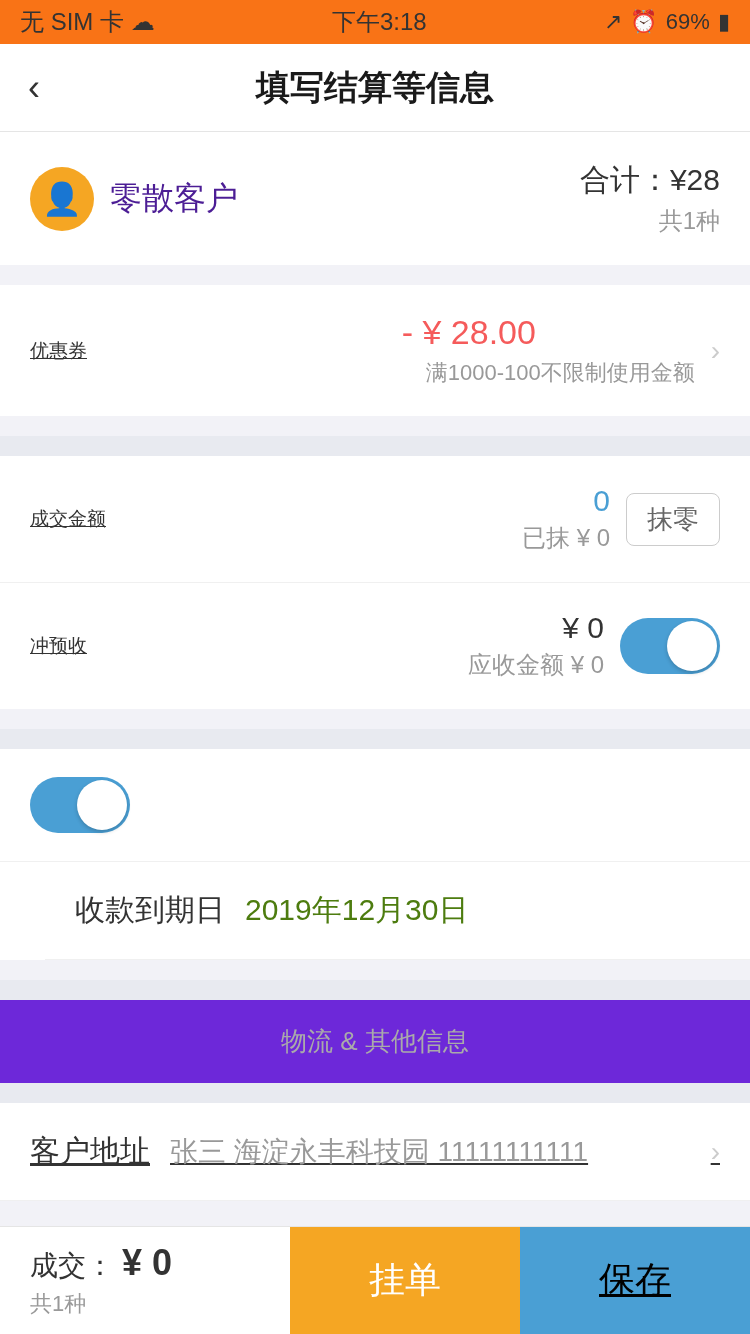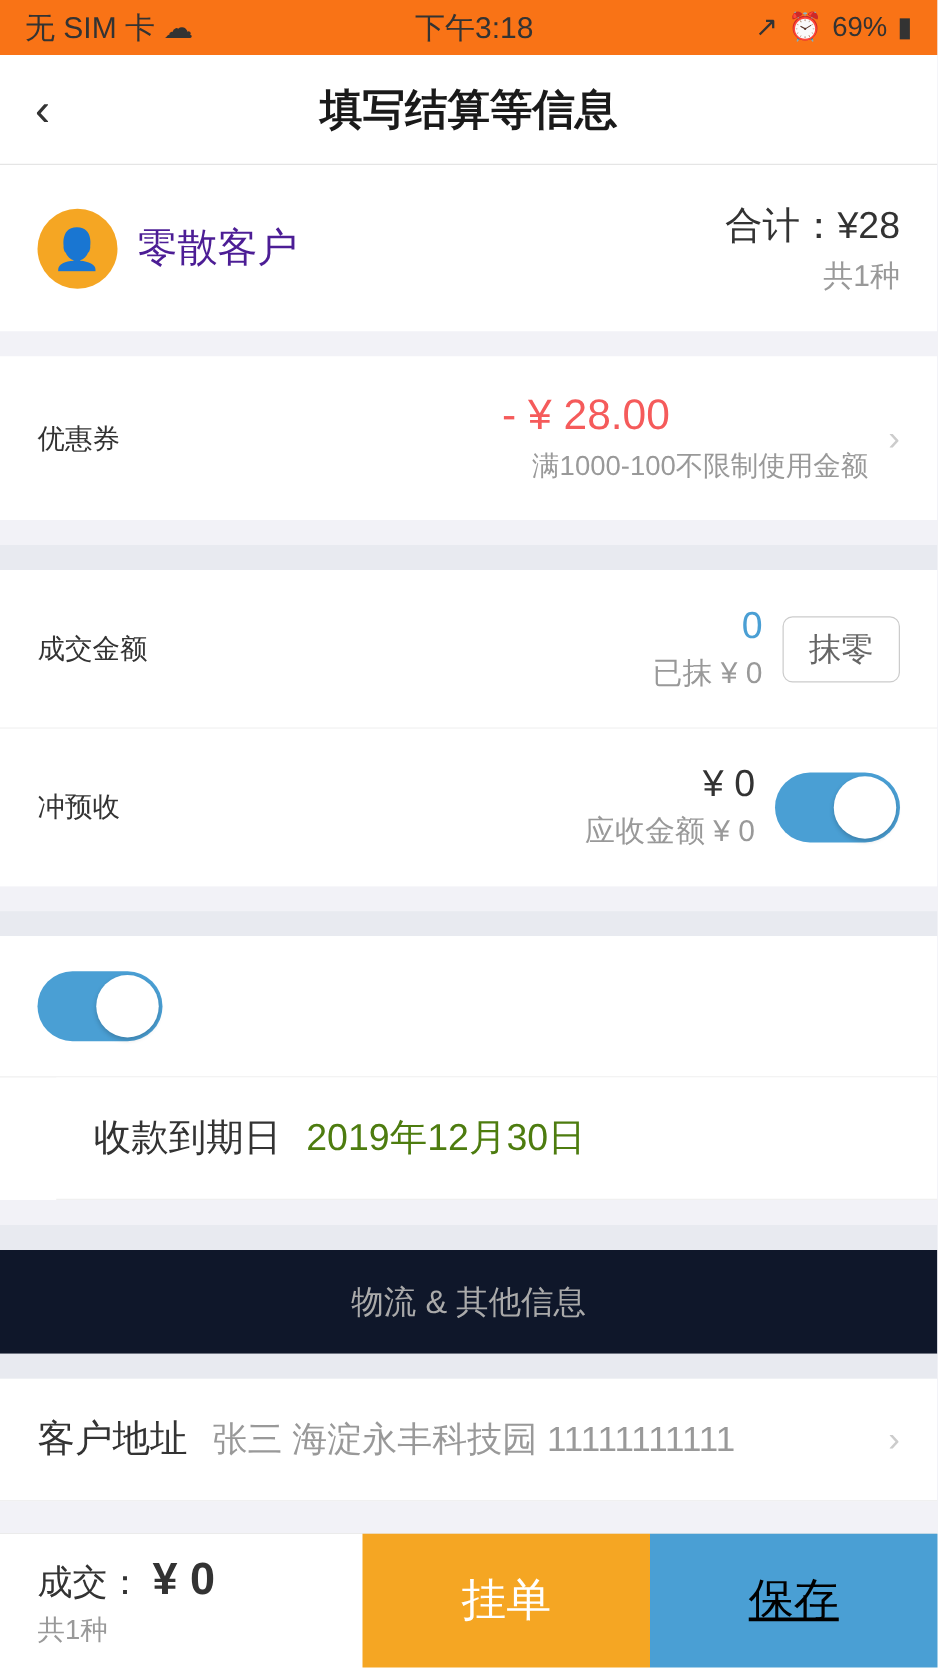--- a/index.html
+++ b/index.html
@@ -110,22 +110,23 @@
     .row-item {
       background: #fff;
       padding: 28px 30px;
       display: flex;
       align-items: center;
       justify-content: space-between;
       border-bottom: 1px solid #f0f0f0;
     }
     .row-item:last-child { border-bottom: none; }
     .row-label {
-      font-size: 22px;
-      color: #333;
+      font-size: 19px;
+      color: #333;
+      text-decoration: underline;
     }
     .row-right {
       display: flex;
       align-items: center;
       gap: 16px;
     }
     .row-value {
       font-size: 30px;
       color: #333;
       text-align: right;
@@ -191,21 +192,21 @@
     }
 
     
     .divider-section {
       background: #e8eaf0;
       height: 20px;
     }
 
     
     .section-label {
-      background: #0f172a;
+      background: #6d28d9;
       padding: 24px 30px;
       text-align: center;
       color: #aaa;
       font-size: 26px;
     }
 
     
     .due-date-row {
       background: #fff;
       padding: 28px 30px;
@@ -225,20 +226,21 @@
     }
 
     
     .address-row {
       background: #fff;
       padding: 28px 30px;
       display: flex;
       align-items: center;
       justify-content: space-between;
       border-bottom: 1px solid #f0f0f0;
+      text-decoration: underline;
     }
     .address-label {
       font-size: 30px;
       color: #333;
       flex-shrink: 0;
       margin-right: 20px;
     }
     .address-value {
       font-size: 28px;
       color: #999;

